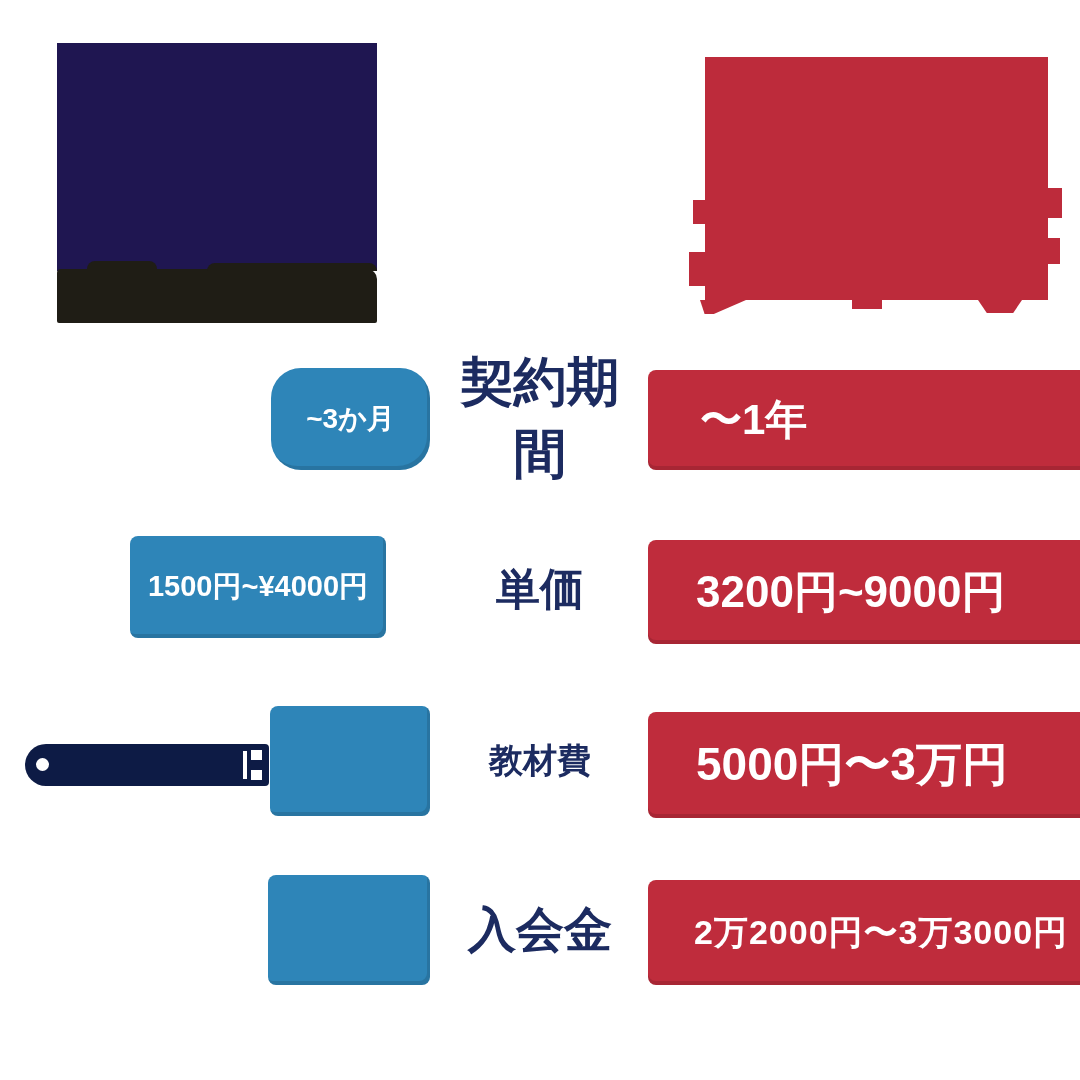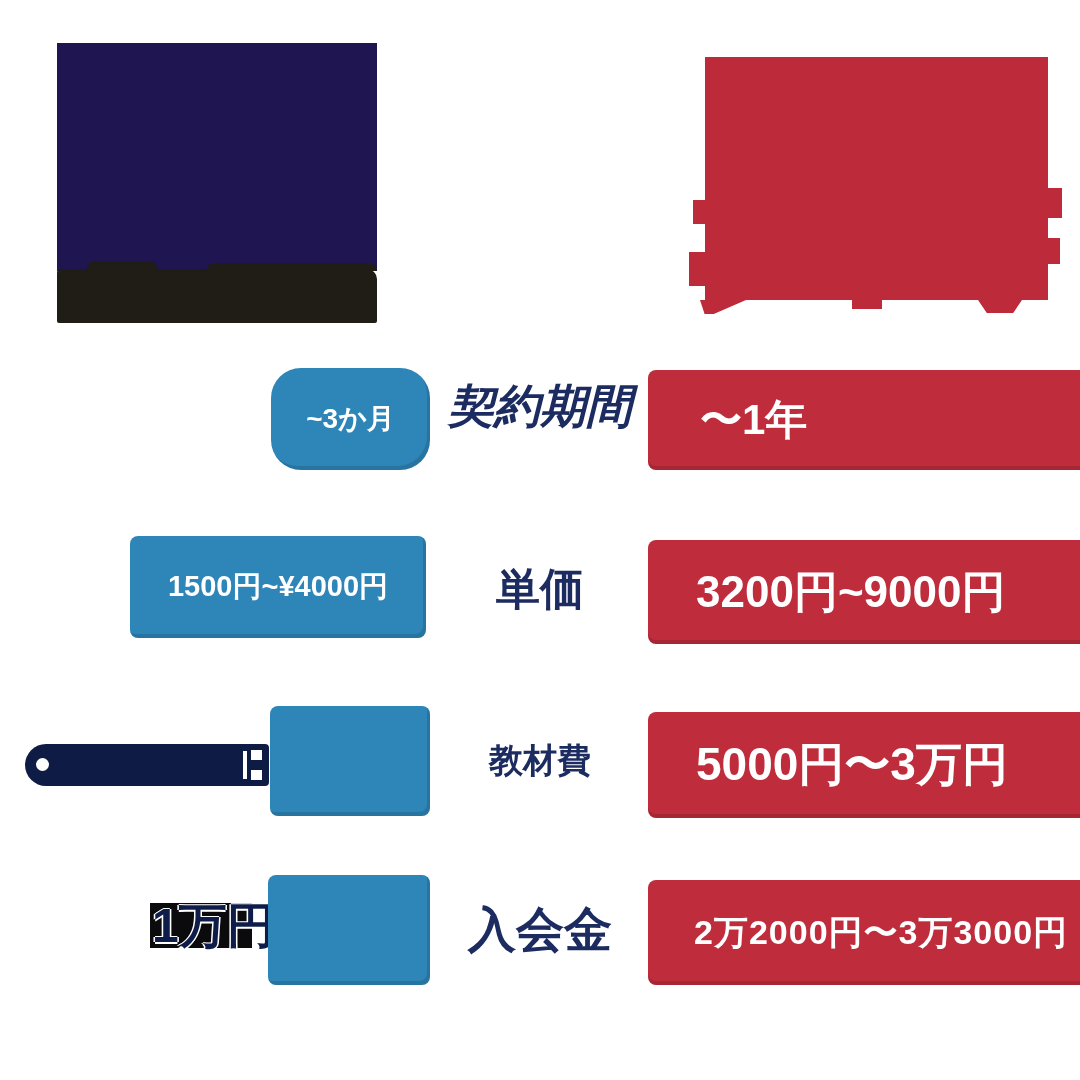--- a/index.html
+++ b/index.html
@@ -44,42 +44,42 @@
   .bump.b3{left:273px;bottom:-13px;width:44px;height:13px;clip-path:polygon(0 0,100% 0,80% 100%,20% 100%);}
 
   
   .lbox{
     position:absolute;background:#2e85b8;border-radius:8px;
     box-shadow:inset -3px -4px 0 rgba(0,0,0,0.12);
     display:flex;align-items:center;justify-content:center;
     color:#ffffff;font-weight:bold;
   }
   .lbox.r1{left:271px;top:368px;width:159px;height:102px;font-size:28px;border-radius:30px;}
-  .lbox.r2{left:130px;top:536px;width:296px;height:102px;font-size:29px;}
+  .lbox.r2{left:130px;top:536px;width:256px;height:102px;font-size:29px;}
   .lbox.r3{left:270px;top:706px;width:160px;height:110px;}
   .lbox.r4{left:268px;top:875px;width:162px;height:110px;}
 
   .rbar{
     position:absolute;left:648px;width:440px;background:#bf2c3c;
     border-radius:8px 0 0 8px;
     box-shadow:inset 0 -4px 0 rgba(0,0,0,0.12);
     display:flex;align-items:center;
     color:#ffffff;font-weight:bold;
   }
   .rbar.r1{top:370px;height:100px;font-size:42px;padding-left:52px;}
   .rbar.r2{top:540px;height:104px;font-size:44px;padding-left:48px;}
   .rbar.r3{top:712px;height:106px;font-size:46px;padding-left:48px;}
   .rbar.r4{top:880px;height:105px;font-size:34px;padding-left:46px;letter-spacing:1px;}
 
   .cat{
     position:absolute;left:440px;width:200px;
     display:flex;flex-direction:column;align-items:center;justify-content:center;
     color:#1c2b60;font-weight:bold;text-align:center;
   }
-  .cat.r1{top:356px;height:102px;font-size:46px;font-style:italic;}
+  .cat.r1{top:368px;height:102px;font-size:53px;}
   .cat.r2{top:524px;height:130px;font-size:44px;line-height:1.18;}
   .cat.r3{top:706px;height:110px;font-size:34px;}
   .cat.r4{top:875px;height:110px;font-size:48px;}
 
   
   .blob{
     position:absolute;left:25px;top:744px;width:244px;height:42px;
     background:#0d1b45;border-radius:21px 4px 4px 21px;
   }
   .blob .hole-left{
@@ -157,24 +157,20 @@
   <div class="lbox r3">
     <span></span>
   </div>
   <div class="cat r3">
     <span>教材費</span>
   </div>
   <div class="rbar r3">
     <span>5000円〜3万円</span>
   </div>
 
-  <div class="overflow4">
-    <span class="patch"></span>
-    <span class="txt">1万円</span>
-  </div>
   <div class="lbox r4">
     <span></span>
   </div>
   <div class="cat r4">
     <span>入会金</span>
   </div>
   <div class="rbar r4">
     <span>2万2000円〜3万3000円</span>
   </div>
 

